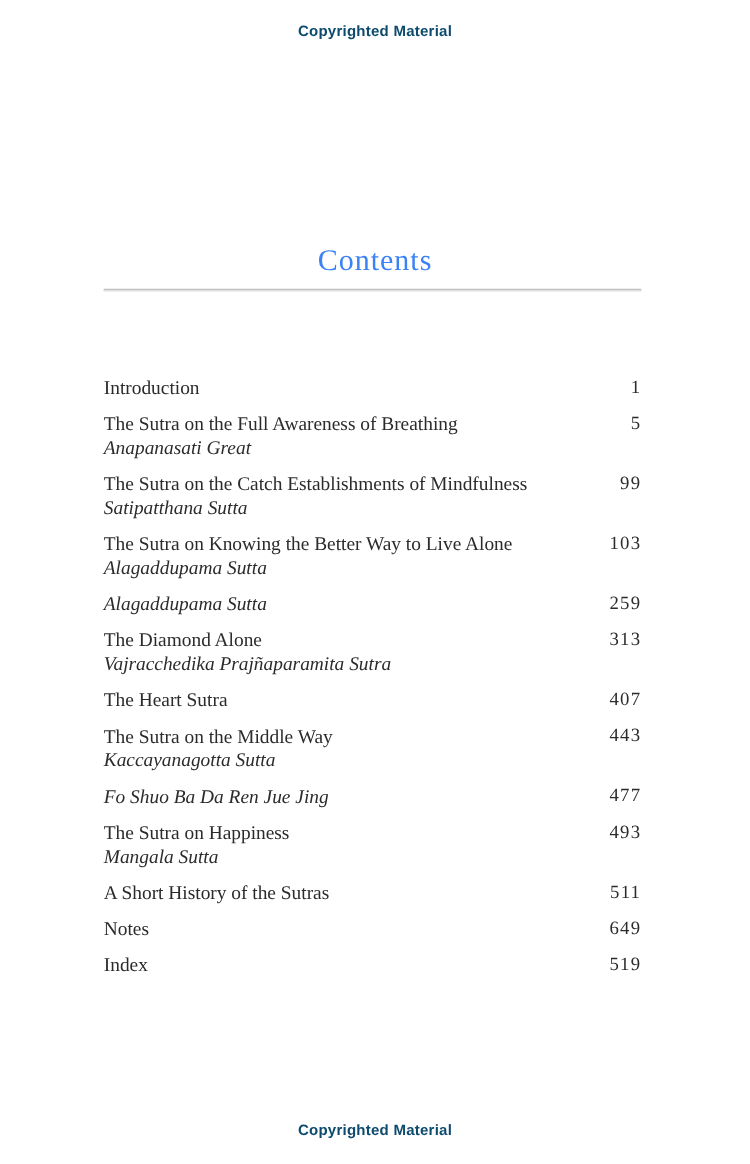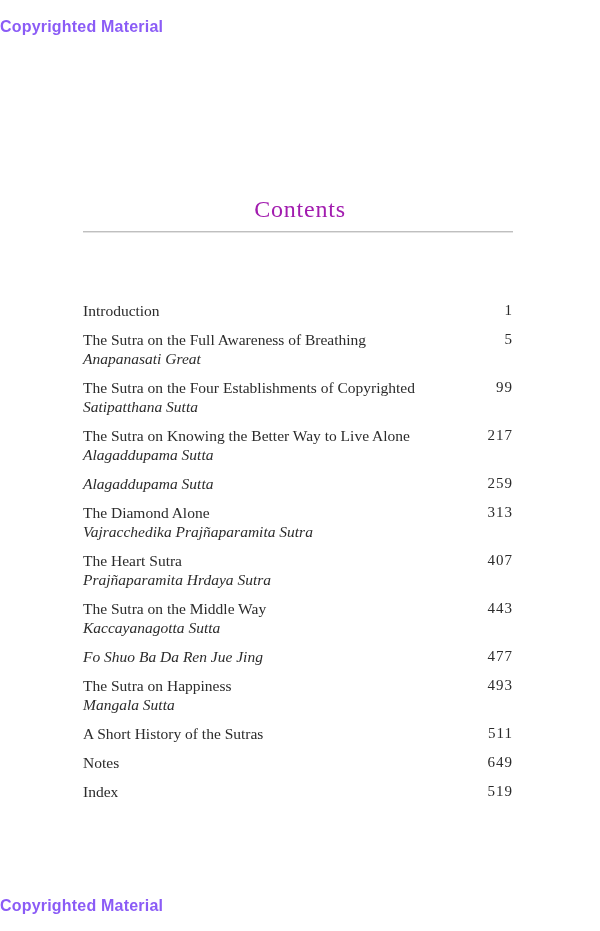--- a/index.html
+++ b/index.html
@@ -9,38 +9,39 @@
     height: 931px;
     position: relative;
     font-family: "Liberation Serif", serif;
     color: #2b2b2b;
     overflow: hidden;
   }
   .banner {
     position: absolute;
     left: 0;
     width: 100%;
+    text-align: center;
     font-family: "Liberation Sans", sans-serif;
     font-weight: 700;
-    font-size: 16px;
-    color: #8b5cf6;
+    font-size: 12px;
+    color: #0c4a6e;
     letter-spacing: 0.2px;
   }
   .banner.top { top: 18px; }
   .banner.bottom { top: 897px; }
   .heading {
     position: absolute;
     top: 196px;
     left: 0;
     width: 100%;
     text-align: center;
     font-family: "Liberation Serif", serif;
     font-weight: 400;
     font-size: 24px;
-    color: #a21caf;
+    color: #3b82f6;
     letter-spacing: 0.8px;
   }
   .heading-rule {
     position: absolute;
     top: 231px;
     left: 83px;
     width: 430px;
     height: 2px;
     background: #bfbfbf;
     border-bottom: 1px solid #e3e3e3;
@@ -105,53 +106,52 @@
     <div class="toc-row">
       <div class="toc-titles">
         <div class="toc-title">The Sutra on the Full Awareness of Breathing</div>
         <div class="toc-subtitle">Anapanasati Great</div>
       </div>
       <div class="toc-page">5</div>
     </div>
 
     <div class="toc-row">
       <div class="toc-titles">
-        <div class="toc-title">The Sutra on the Four Establishments of Copyrighted</div>
+        <div class="toc-title">The Sutra on the Catch Establishments of Mindfulness</div>
         <div class="toc-subtitle">Satipatthana Sutta</div>
       </div>
       <div class="toc-page">99</div>
     </div>
 
     <div class="toc-row">
       <div class="toc-titles">
         <div class="toc-title">The Sutra on Knowing the Better Way to Live Alone</div>
         <div class="toc-subtitle">Alagaddupama Sutta</div>
       </div>
-      <div class="toc-page">217</div>
+      <div class="toc-page">103</div>
     </div>
 
     <div class="toc-row">
       <div class="toc-titles">
         <div class="toc-subtitle">Alagaddupama Sutta</div>
       </div>
       <div class="toc-page">259</div>
     </div>
 
     <div class="toc-row">
       <div class="toc-titles">
         <div class="toc-title">The Diamond Alone</div>
         <div class="toc-subtitle">Vajracchedika Prajñaparamita Sutra</div>
       </div>
       <div class="toc-page">313</div>
     </div>
 
     <div class="toc-row">
       <div class="toc-titles">
         <div class="toc-title">The Heart Sutra</div>
-        <div class="toc-subtitle">Prajñaparamita Hrdaya Sutra</div>
       </div>
       <div class="toc-page">407</div>
     </div>
 
     <div class="toc-row">
       <div class="toc-titles">
         <div class="toc-title">The Sutra on the Middle Way</div>
         <div class="toc-subtitle">Kaccayanagotta Sutta</div>
       </div>
       <div class="toc-page">443</div>

